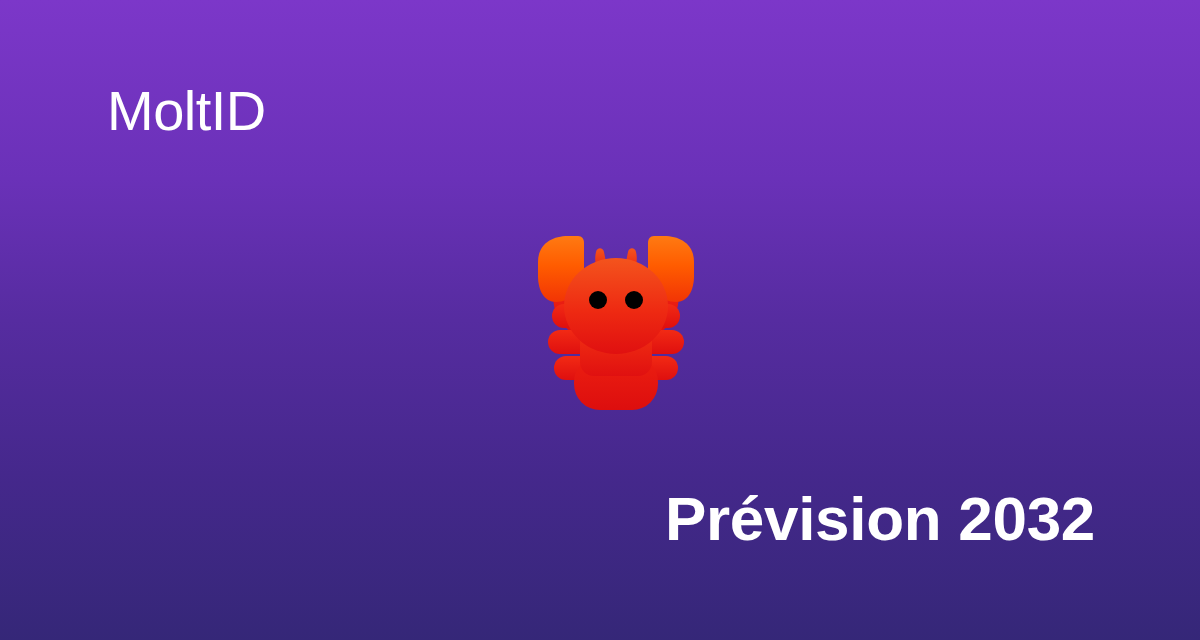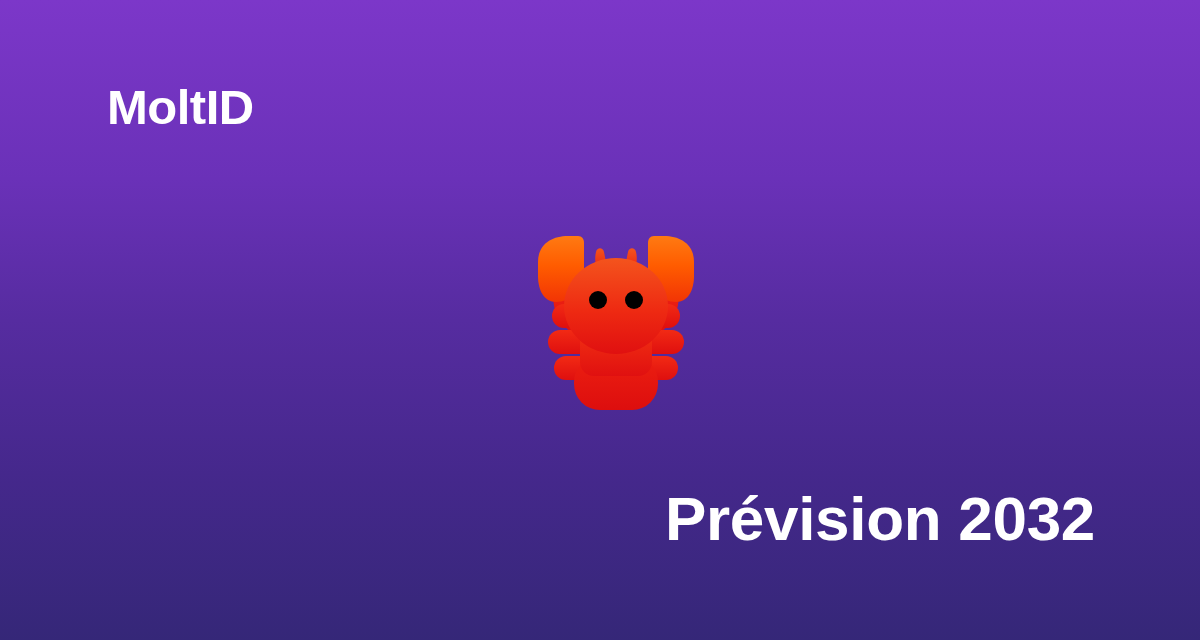--- a/index.html
+++ b/index.html
@@ -19,22 +19,22 @@
     width: 1200px;
     height: 640px;
     background: linear-gradient(180deg, #7c37c9 0%, #6a31b8 28%, #562ca0 50%, #45288c 74%, #352778 100%);
     overflow: hidden;
   }
 
   #coin-name {
     position: absolute;
     left: 107px;
     top: 83px;
-    font-size: 49px;
-    font-weight: bold;
+    font-size: 56px;
+    font-weight: normal;
     color: #ffffff;
     letter-spacing: -0.5px;
     line-height: 1;
     white-space: nowrap;
     text-align: center;
   }
 
   #forecast-title {
     position: absolute;
     right: 105px;

